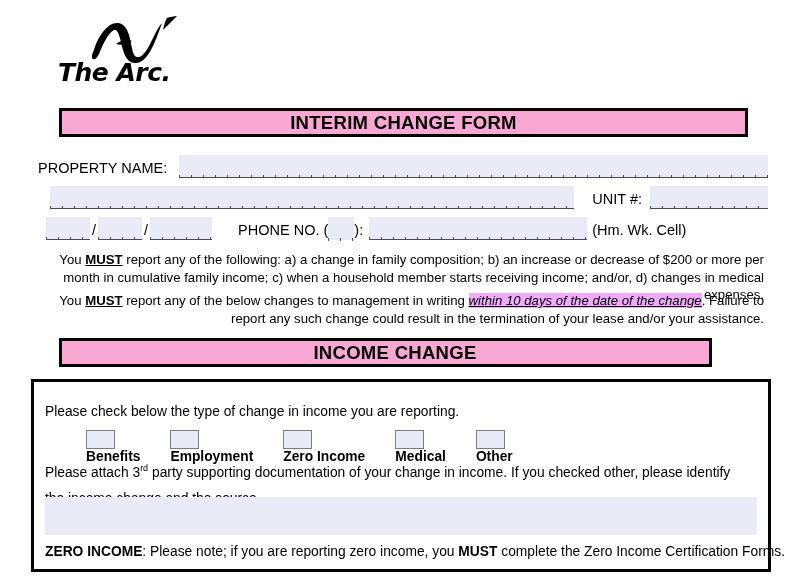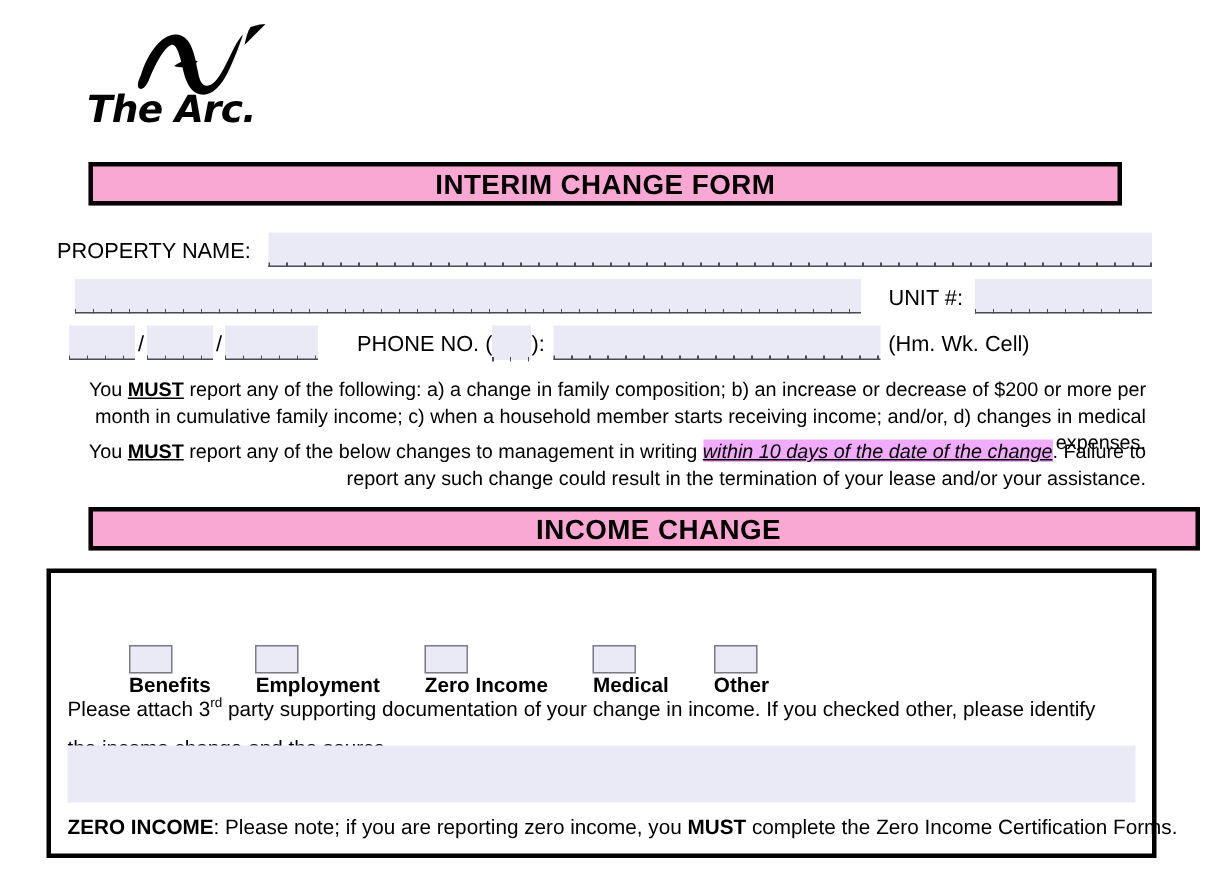--- a/index.html
+++ b/index.html
@@ -67,21 +67,21 @@
   #title-interim {
     left: 59px;
     top: 108px;
     width: 689px;
     height: 29px;
     line-height: 23px;
   }
   #title-income {
     left: 59px;
     top: 338px;
-    width: 741px;
+    width: 653px;
     height: 29px;
     line-height: 23px;
     padding-left: 19px;
   }
 
   
   .field-row {
     position: absolute;
     left: 38px;
     width: 730px;
@@ -275,20 +275,21 @@
 </div>
 
 <div class="para" id="para-two">
   <span>You </span><span class="must">MUST</span><span> report any of the below changes to management in writing </span><span class="hl">within 10 days of the date of the change</span><span>. Failure to report any such change could result in the termination of your lease and/or your assistance.</span>
 </div>
 
 <div class="title-bar" id="title-income">INCOME CHANGE</div>
 
 <div id="income-box">
 
+  <div id="income-instruction">Please check below the type of change in income you are reporting.</div>
 
   <div id="checkbox-row">
     <label class="check-item">
       <span class="checkbox"></span>
       <span class="check-label">Benefits</span>
     </label>
     <label class="check-item">
       <span class="checkbox"></span>
       <span class="check-label">Employment</span>
     </label>

